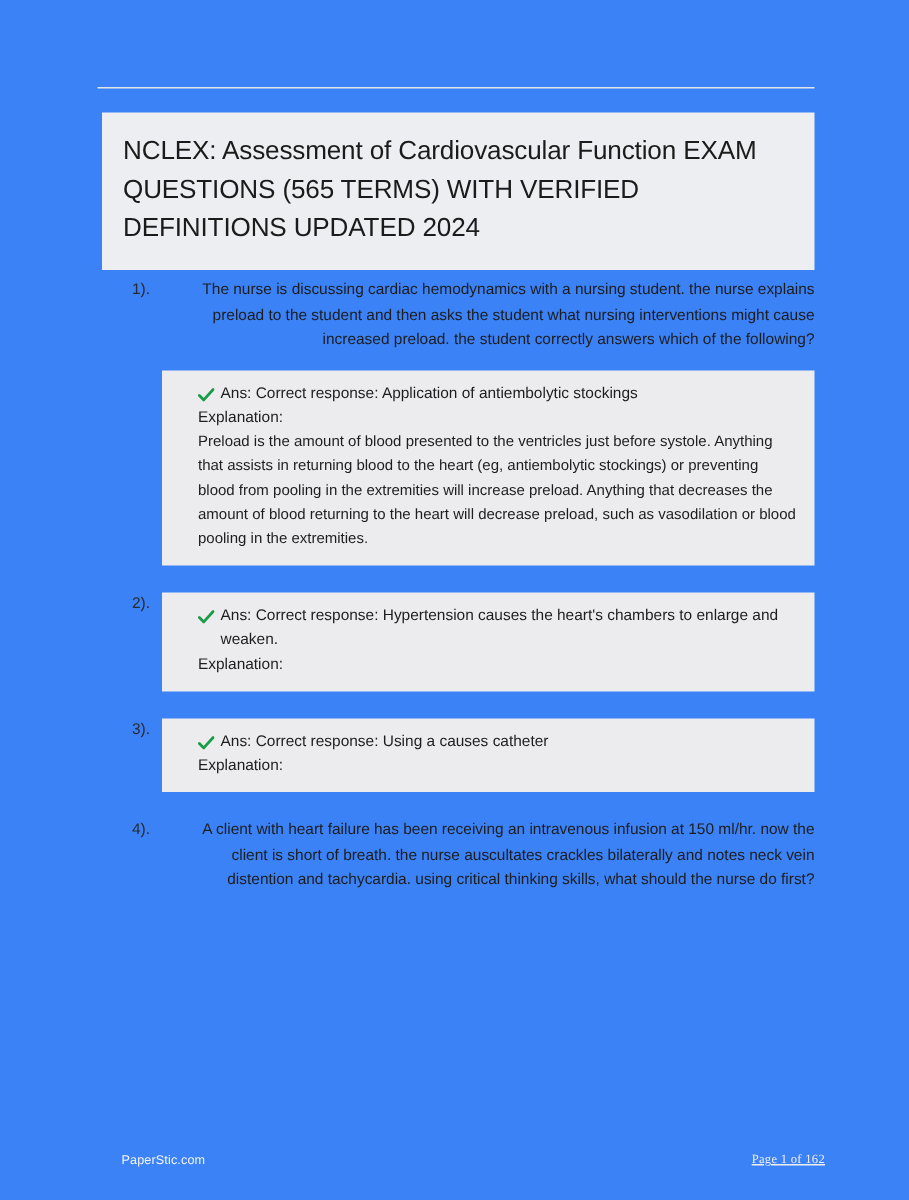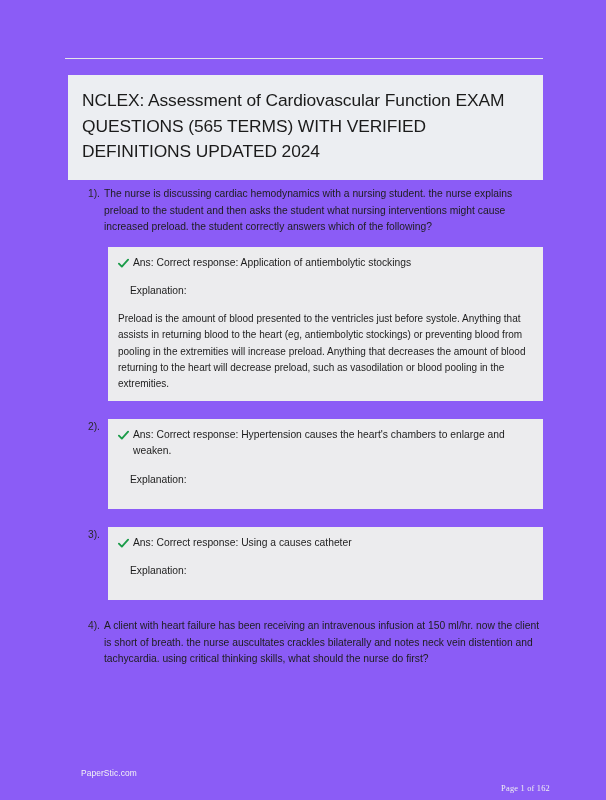--- a/index.html
+++ b/index.html
@@ -14,21 +14,21 @@
     font-family: "Liberation Sans", sans-serif;
     color: #1a1a1a;
     overflow: hidden;
     position: relative;
   }
 
   .page {
     position: relative;
     width: 606px;
     height: 800px;
-    background: #8b5cf6;
+    background: #3b82f6;
     box-sizing: border-box;
   }
 
   
   .top-rule {
     position: absolute;
     left: 65px;
     top: 58px;
     width: 478px;
     height: 1px;
@@ -73,32 +73,32 @@
     left: 74px;
     top: 0;
     width: 26px;
     text-align: right;
     font-size: 10.3px;
     line-height: 16.6px;
     color: #2a2a2a;
   }
 
   .qtext {
-    margin-left: 26px;
+    margin-left: 42px;
     font-size: 10.3px;
     line-height: 16.6px;
     color: #1d1d1d;
-    text-align: left;
+    text-align: right;
   }
 
   .answer-box {
     margin-left: 30px;
     margin-top: 11px;
     background: #ececee;
-    padding: 8px 11px 9px 10px;
+    padding: 8px 11px 9px 24px;
     box-sizing: border-box;
   }
 
   .ans-line {
     font-size: 10.3px;
     line-height: 16.2px;
     color: #1d1d1d;
     margin: 0;
   }
   .ans-line.correct {
@@ -112,21 +112,21 @@
     width: 11px;
     height: 11px;
     display: inline-block;
   }
   .check-icon svg { display: block; }
 
   .expl-label {
     font-size: 10.3px;
     line-height: 16.2px;
     color: #1d1d1d;
-    margin: 12px;
+    margin: 0;
   }
   .expl-body {
     font-size: 10px;
     line-height: 16.2px;
     color: #1d1d1d;
     margin: 0;
   }
 
   .footer {
     position: absolute;
@@ -140,25 +140,26 @@
     left: 56px;
     top: 0;
     font-size: 8.4px;
     color: #f4f4f5;
     letter-spacing: 0.1px;
     margin-left: 25px;
   }
   .footer-right {
     position: absolute;
     right: 56px;
-    top: 16px;
+    top: 0;
     font-size: 8.4px;
     color: #efeff0;
     font-family: "Liberation Serif", serif;
     letter-spacing: 0.2px;
+    text-decoration: underline;
   }
 </style>
 </head>
 <body>
 
 <div class="page">
 
   <div class="top-rule"></div>
 
   <div class="title-band">

